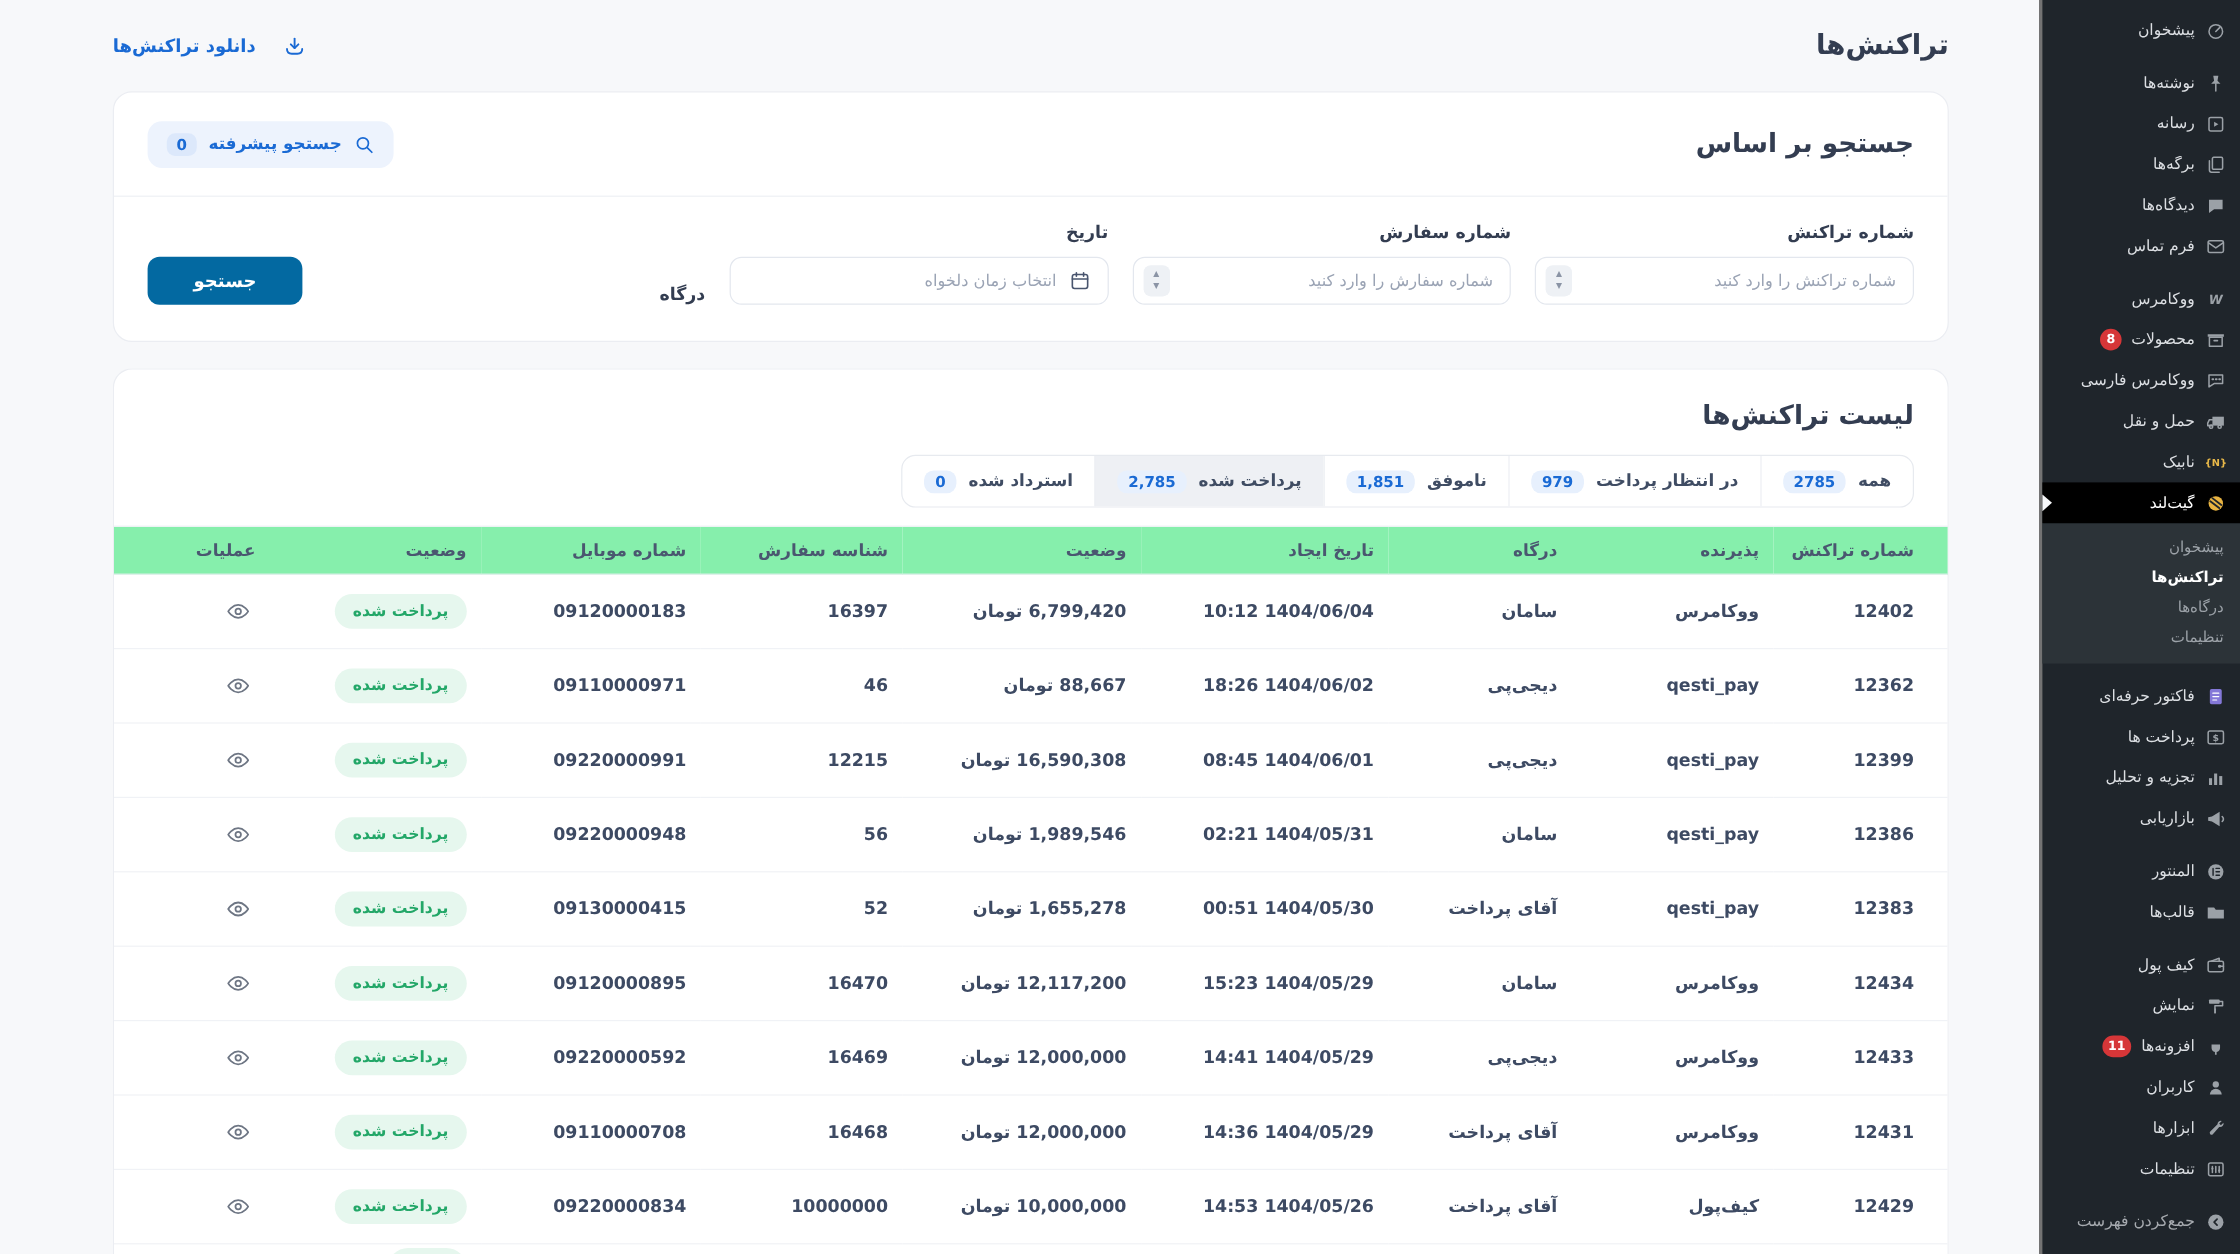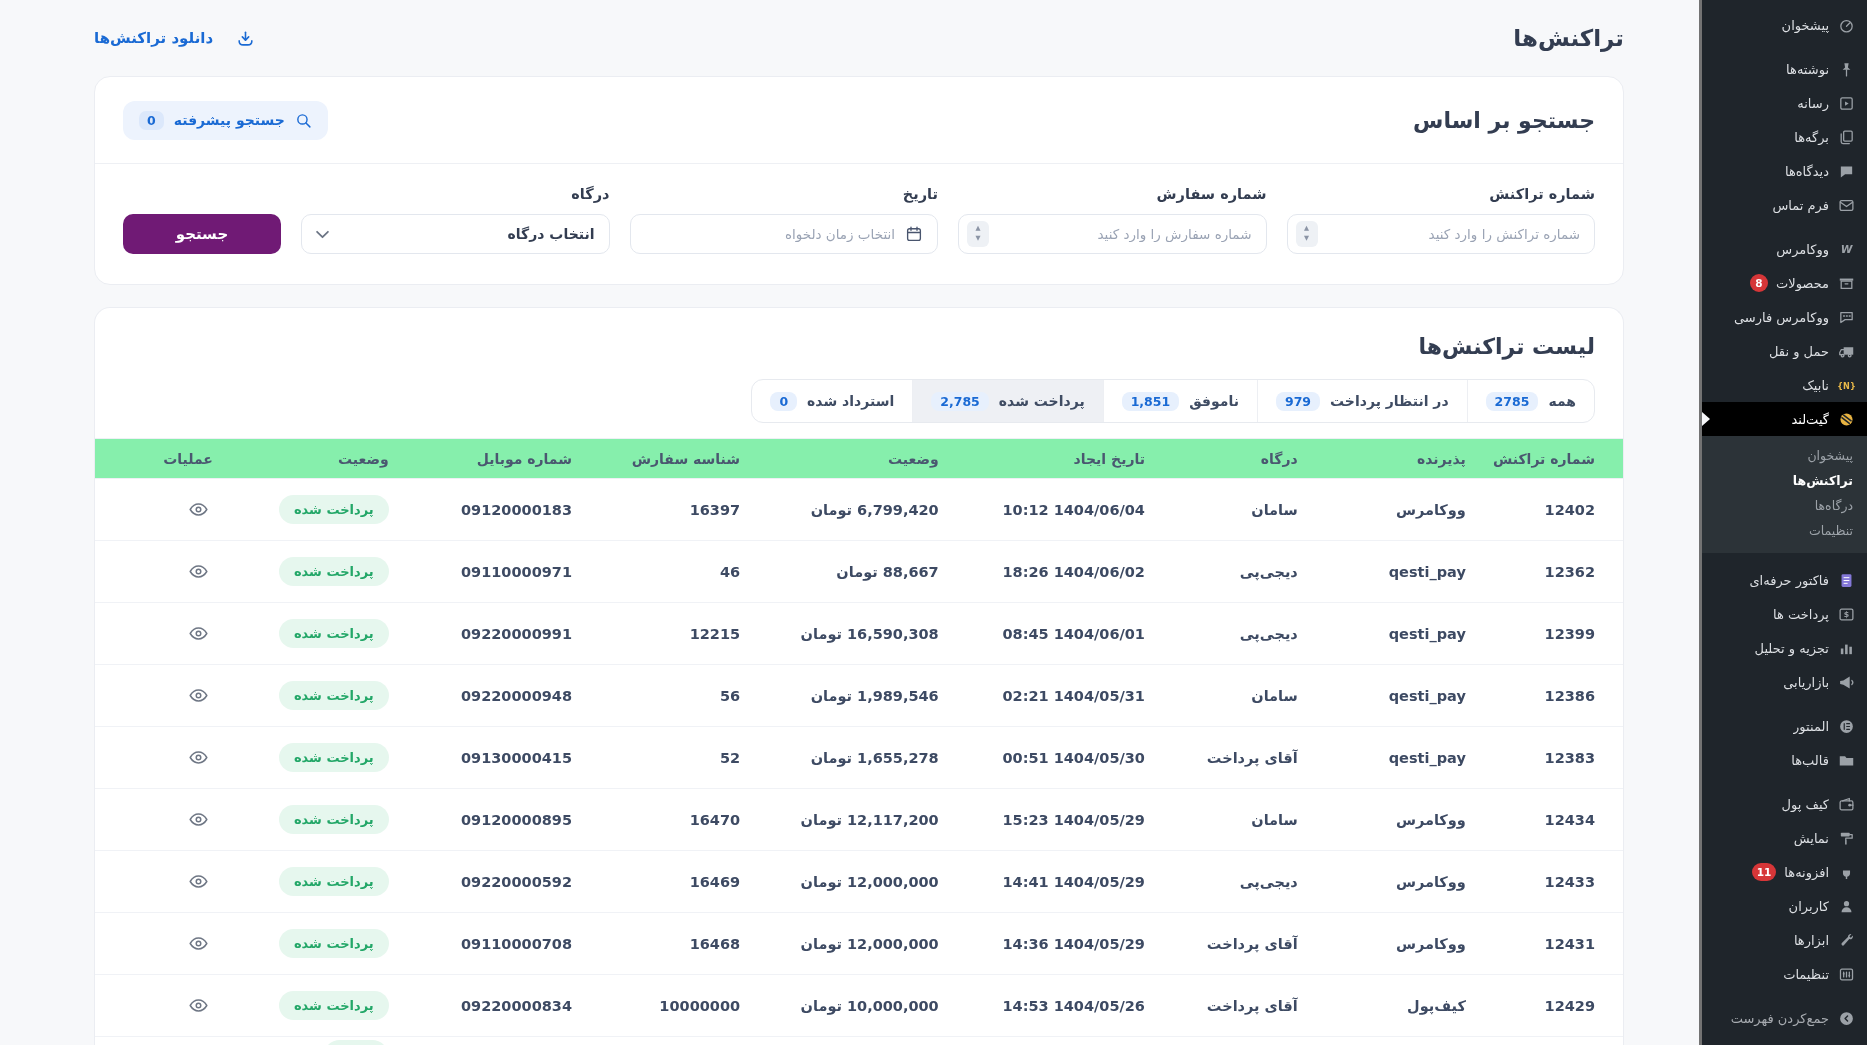--- a/index.html
+++ b/index.html
@@ -42,21 +42,21 @@
   .field label{font-size:14.5px;font-weight:700;color:#333d51}
   .input-box{position:relative;height:40px;border:1px solid #e3e7ee;border-radius:10px;background:#fff;display:flex;align-items:center;gap:10px;padding:0 14px}
   .input-box input{border:none;outline:none;width:100%;font-family:inherit;font-size:13.5px;color:#333d51;background:transparent;text-align:right}
   .input-box input::placeholder{color:#9aa3b4}
   .stepper{position:absolute;left:8px;top:50%;transform:translateY(-50%);width:22px;height:26px;background:#eef1f5;border-radius:6px;display:flex;flex-direction:column;align-items:center;justify-content:center;color:#8b94a5;font-size:6.5px;line-height:1.5;cursor:pointer}
   .num-input input{padding-left:34px}
   .cal-icon{color:#49556e;display:flex;flex:none}
   .select-box{height:40px;border:1px solid #e3e7ee;border-radius:10px;background:#fff;display:flex;align-items:center;justify-content:space-between;padding:0 14px;cursor:pointer}
   .select-value{font-size:14px;font-weight:700;color:#333d51}
   .chev{color:#6b7484;display:flex}
-  .search-btn{flex:none;width:158px;height:40px;background:#701a75;color:#fff;border:none;border-radius:10px;font-size:15px;font-weight:700;font-family:inherit;cursor:pointer}
+  .search-btn{flex:none;width:129px;height:40px;background:#0369a1;color:#fff;border:none;border-radius:10px;font-size:15px;font-weight:700;font-family:inherit;cursor:pointer}
 
   
   .list-card{margin-top:22px;padding-top:26px;border-bottom:none;border-bottom-left-radius:0;border-bottom-right-radius:0}
   .list-head{padding:0 28px}
   .tabs{display:flex;border:1px solid #e7eaef;border-radius:12px;width:max-content;margin:20px 28px 15px 0;overflow:hidden;background:#fff}
   .tab{display:flex;align-items:center;gap:10px;padding:0 18px;height:42px;font-size:14px;font-weight:600;color:#3f4c63;cursor:pointer;border-left:1px solid #edeff3;white-space:nowrap}
   .tab:last-child{border-left:none}
   .tab.active{background:#eef0f4}
   .tab-count{background:#e7f0fd;color:#1a6ad4;border-radius:8px;padding:2px 9px;font-size:12.5px;font-weight:700}
 
@@ -133,28 +133,20 @@
             <svg width="18" height="18" viewBox="0 0 24 24" fill="none" stroke="currentColor" stroke-width="1.8" stroke-linecap="round">
                 <rect x="3.5" y="5" width="17" height="15.5" rx="2.5"></rect>
                 <path d="M8 3v4M16 3v4M3.5 10h17"></path>
               </svg>
           </span>
           <input placeholder="انتخاب زمان دلخواه" style="">
         </div>
       </div>
       <div class="field">
         <label>درگاه</label>
-        <div class="select-box">
-          <span class="select-value">انتخاب درگاه</span>
-          <span class="chev">
-            <svg width="13" height="13" viewBox="0 0 12 8" fill="none" stroke="currentColor" stroke-width="1.6" stroke-linecap="round" stroke-linejoin="round">
-                <path d="M1 1.5l5 5 5-5"></path>
-              </svg>
-          </span>
-        </div>
       </div>
       <button class="search-btn">جستجو</button>
     </div>
   </section>
 
   <section class="card list-card">
     <div class="list-head">
       <h2>لیست تراکنش‌ها</h2>
     </div>
     <div class="tabs" id="tabs">

